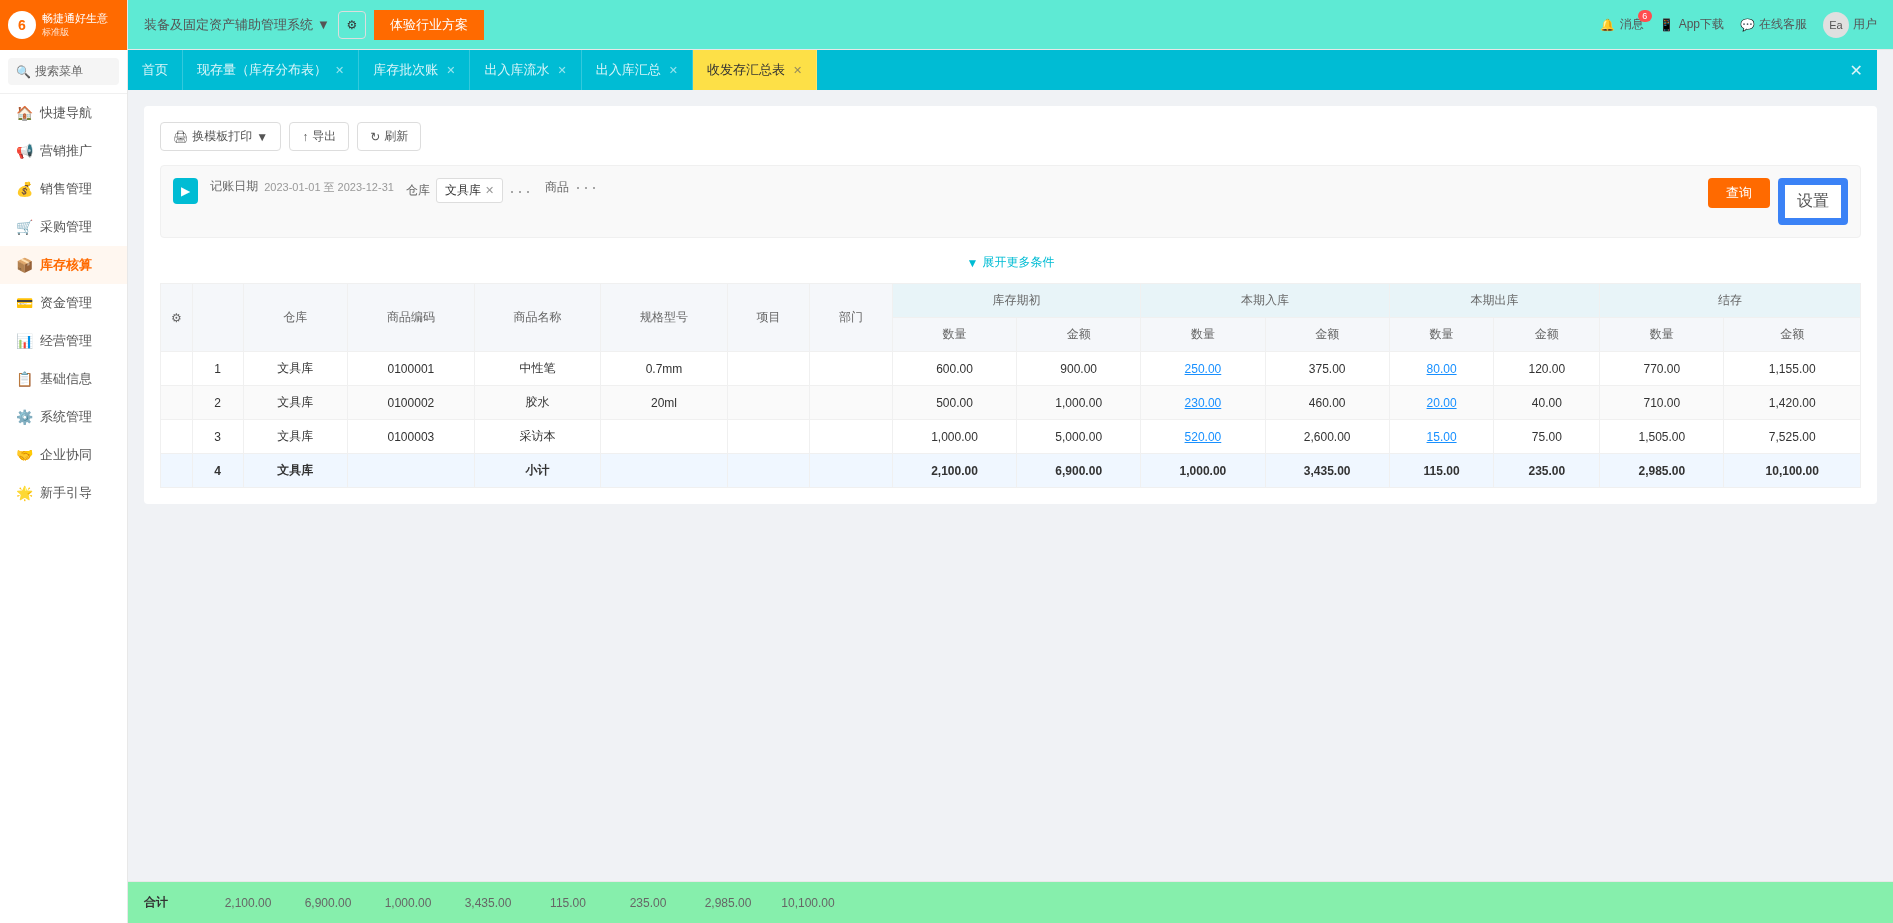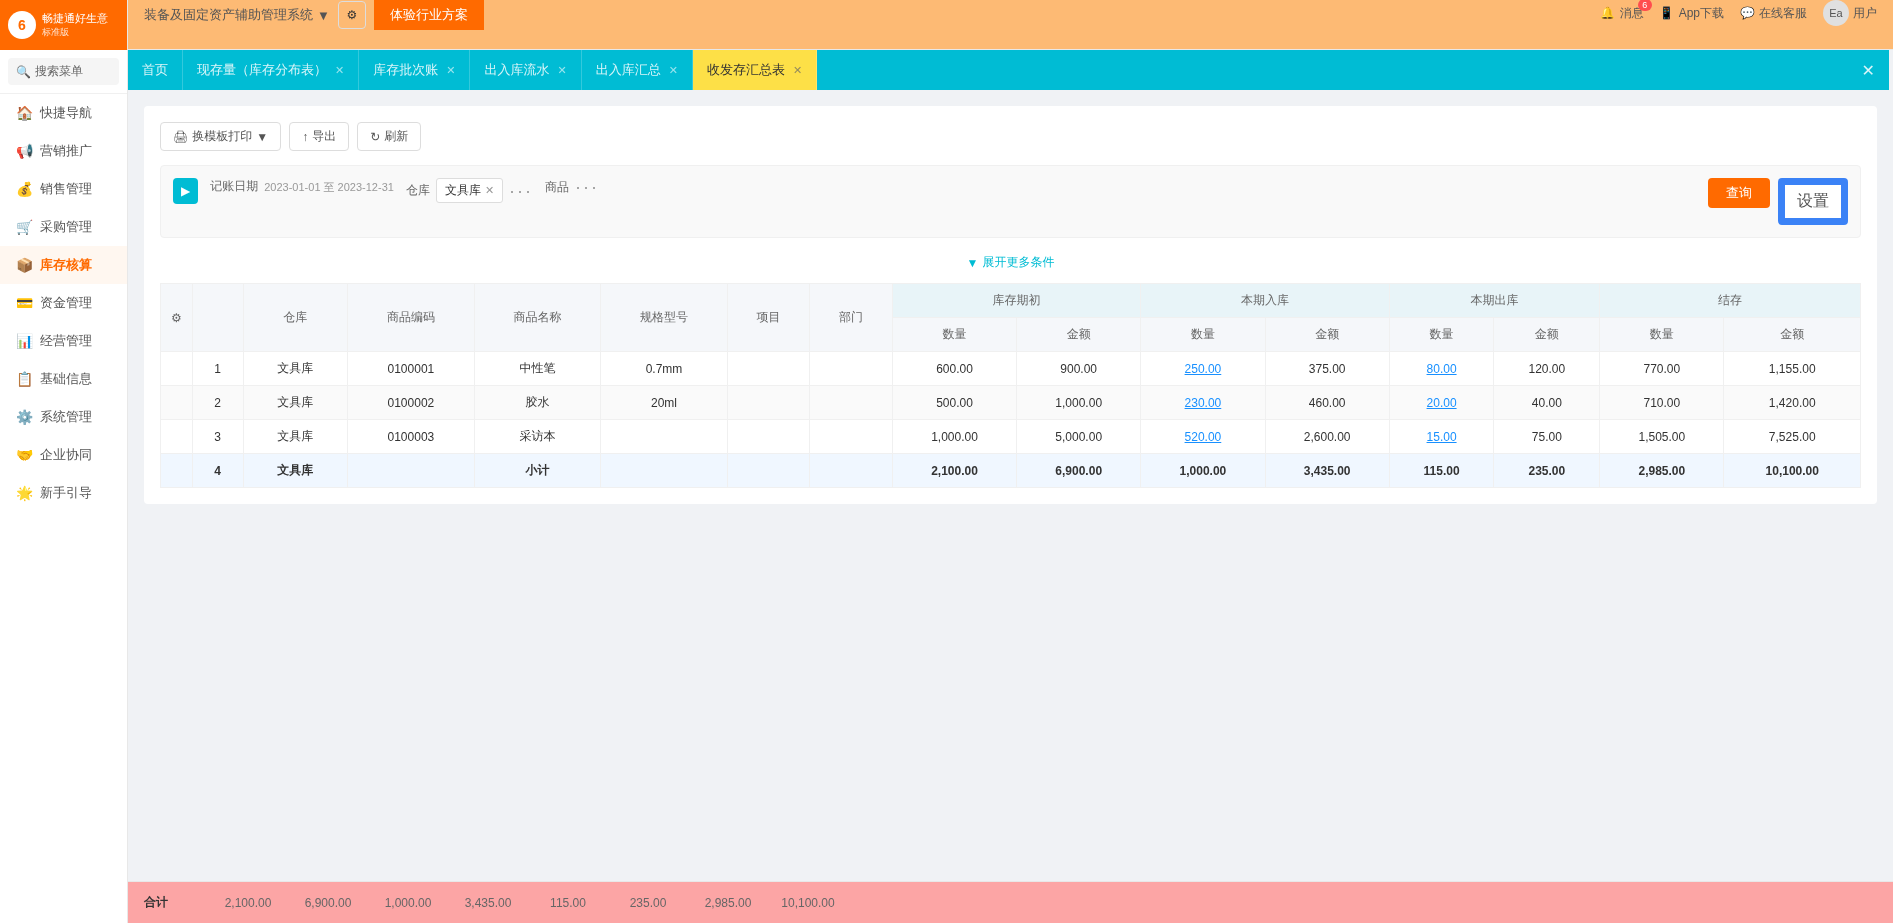--- a/index.html
+++ b/index.html
@@ -31,37 +31,37 @@
     .sidebar-item {
       display: flex; align-items: center; gap: 8px; padding: 10px 16px;
       cursor: pointer; color: #555; font-size: 13px; transition: background 0.2s;
     }
     .sidebar-item.active { background: #fff7f0; color: #ff6a00; font-weight: bold; }
     .sidebar-item .item-icon { width: 16px; text-align: center; font-size: 14px; }
 
     
     .topbar {
       position: fixed; left: 128px; top: 0; right: 0; height: 50px;
-      background: #fdba74; border-bottom: 1px solid #e8e8e8; z-index: 99;
-      display: flex; align-items: flex-start; justify-content: space-between; padding: 0 16px;
+      background: #5eead4; border-bottom: 1px solid #e8e8e8; z-index: 99;
+      display: flex; align-items: center; justify-content: space-between; padding: 0 16px;
     }
     .topbar-left { display: flex; align-items: center; gap: 8px; }
     .topbar-dropdown { display: flex; align-items: center; gap: 4px; cursor: pointer; color: #555; font-size: 13px; }
     .topbar-settings { width: 28px; height: 28px; border: 1px solid #ddd; border-radius: 4px; display: flex; align-items: center; justify-content: center; cursor: pointer; }
     .topbar-trial-btn {
       background: #ff6a00; color: #fff; border: none; border-radius: 0; padding: 6px 16px; cursor: pointer; font-size: 13px;
     }
     .topbar-right { display: flex; align-items: center; gap: 16px; }
     .topbar-right-item { display: flex; align-items: center; gap: 4px; cursor: pointer; color: #555; font-size: 12px; position: relative; }
     .badge { position: absolute; top: -6px; right: -8px; background: #ff4d4f; color: #fff; border-radius: 8px; font-size: 9px; padding: 1px 4px; min-width: 14px; text-align: center; }
     .user-avatar { width: 26px; height: 26px; background: #e0e0e0; border-radius: 50%; display: flex; align-items: center; justify-content: center; font-size: 11px; }
 
     
     .tabbar {
-      position: fixed; left: 128px; top: 50px; right: 4px; height: 40px;
+      position: fixed; left: 128px; top: 50px; right: 16px; height: 40px;
       background: #00bcd4; z-index: 98; display: flex; align-items: center;
     }
     .tab {
       display: flex; align-items: center; gap: 4px; padding: 0 14px; height: 40px;
       color: rgba(255,255,255,0.85); font-size: 13px; cursor: pointer; position: relative;
       border-right: 1px solid rgba(255,255,255,0.2);
     }
     .tab.active { background: #fde047; color: #333; }
     .tab .tab-close { font-size: 11px; margin-left: 4px; opacity: 0.7; }
     .tab.active .tab-close { color: #666; }
@@ -119,21 +119,21 @@
     .data-table thead .group-header { background: #e8f4f8; }
     .data-table tbody tr:nth-child(even) { background: #fafafa; }
     .data-table tbody tr.subtotal { font-weight: bold; background: #f0f7ff; }
     .data-table td.underline { text-decoration: underline; cursor: pointer; color: #1890ff; }
 
     .settings-col { width: 30px; }
 
     
     .bottom-bar {
       position: fixed; bottom: 0; left: 128px; right: 0; height: 42px;
-      background: #fca5a5; border-top: 1px solid #e8e8e8;
+      background: #86efac; border-top: 1px solid #e8e8e8;
       display: flex; align-items: center; padding: 0 16px; font-size: 12px; color: #666;
     }
     .bottom-total-label { color: #333; font-weight: bold; margin-right: 40px; }
     .bottom-values { display: flex; gap: 0; flex: 1; }
     .bottom-val { text-align: center; min-width: 80px; font-size: 12px; }
   </style>
 </head>
 <body>
 
 <div class="sidebar">

